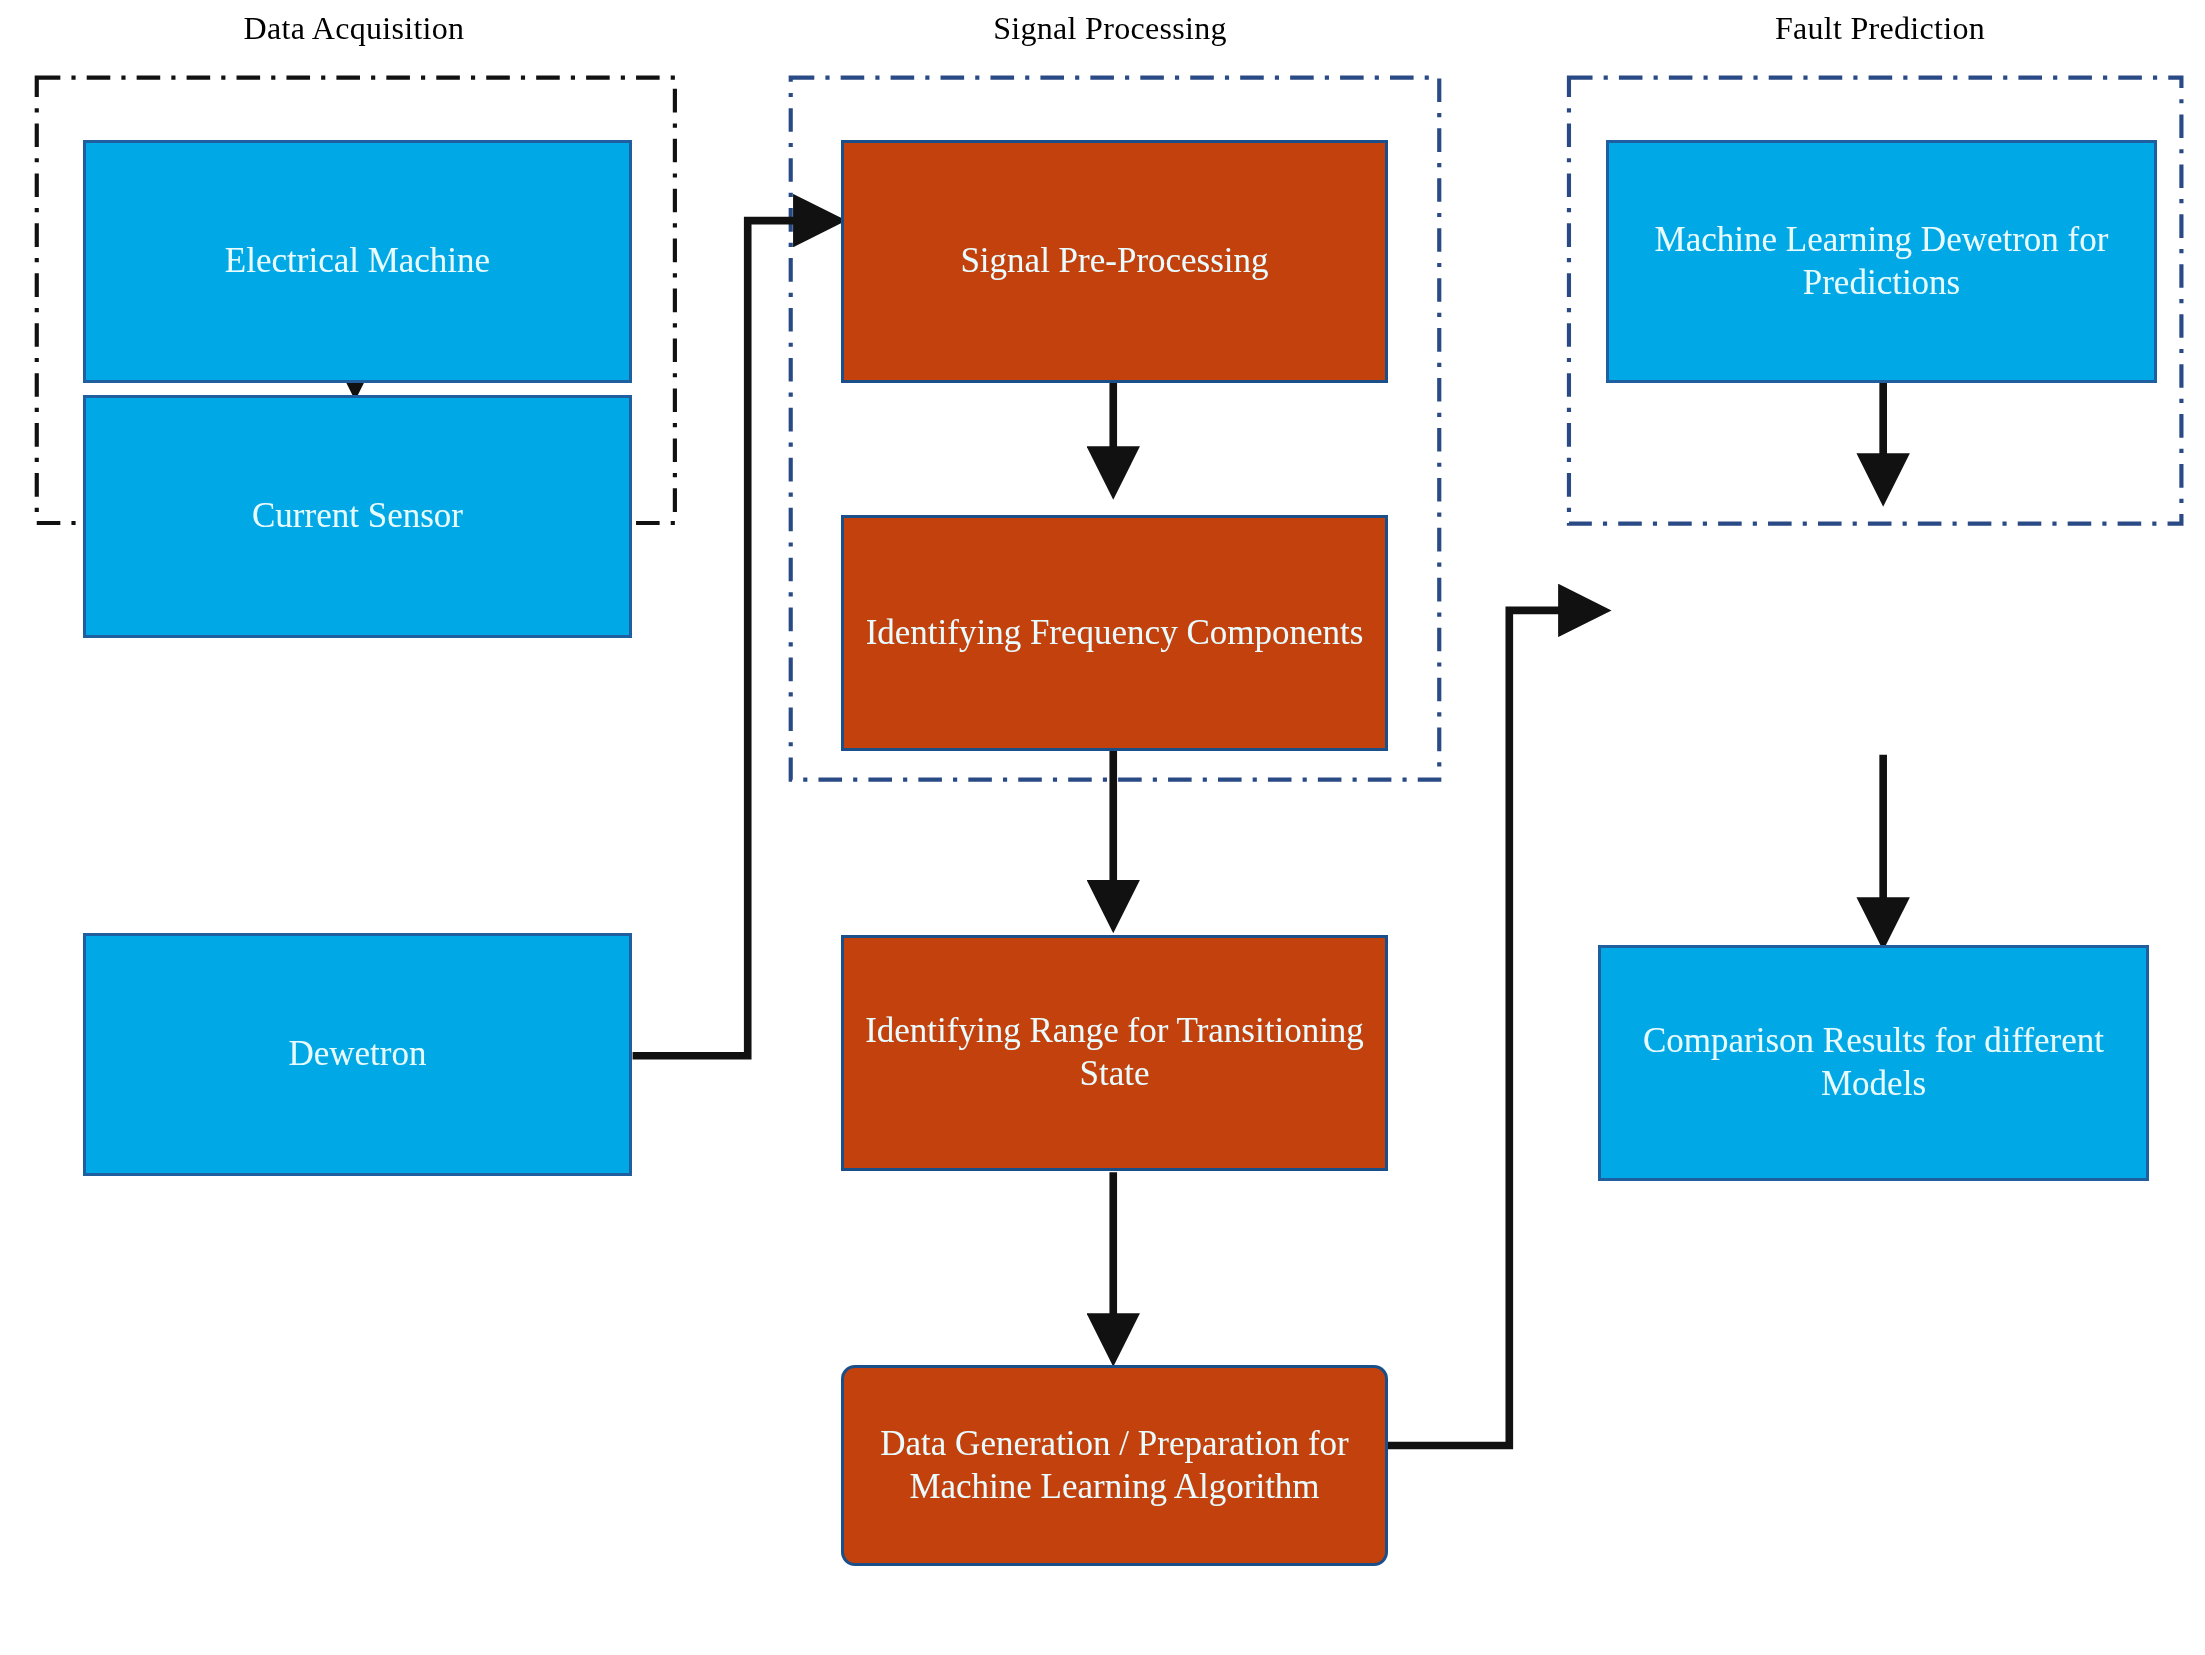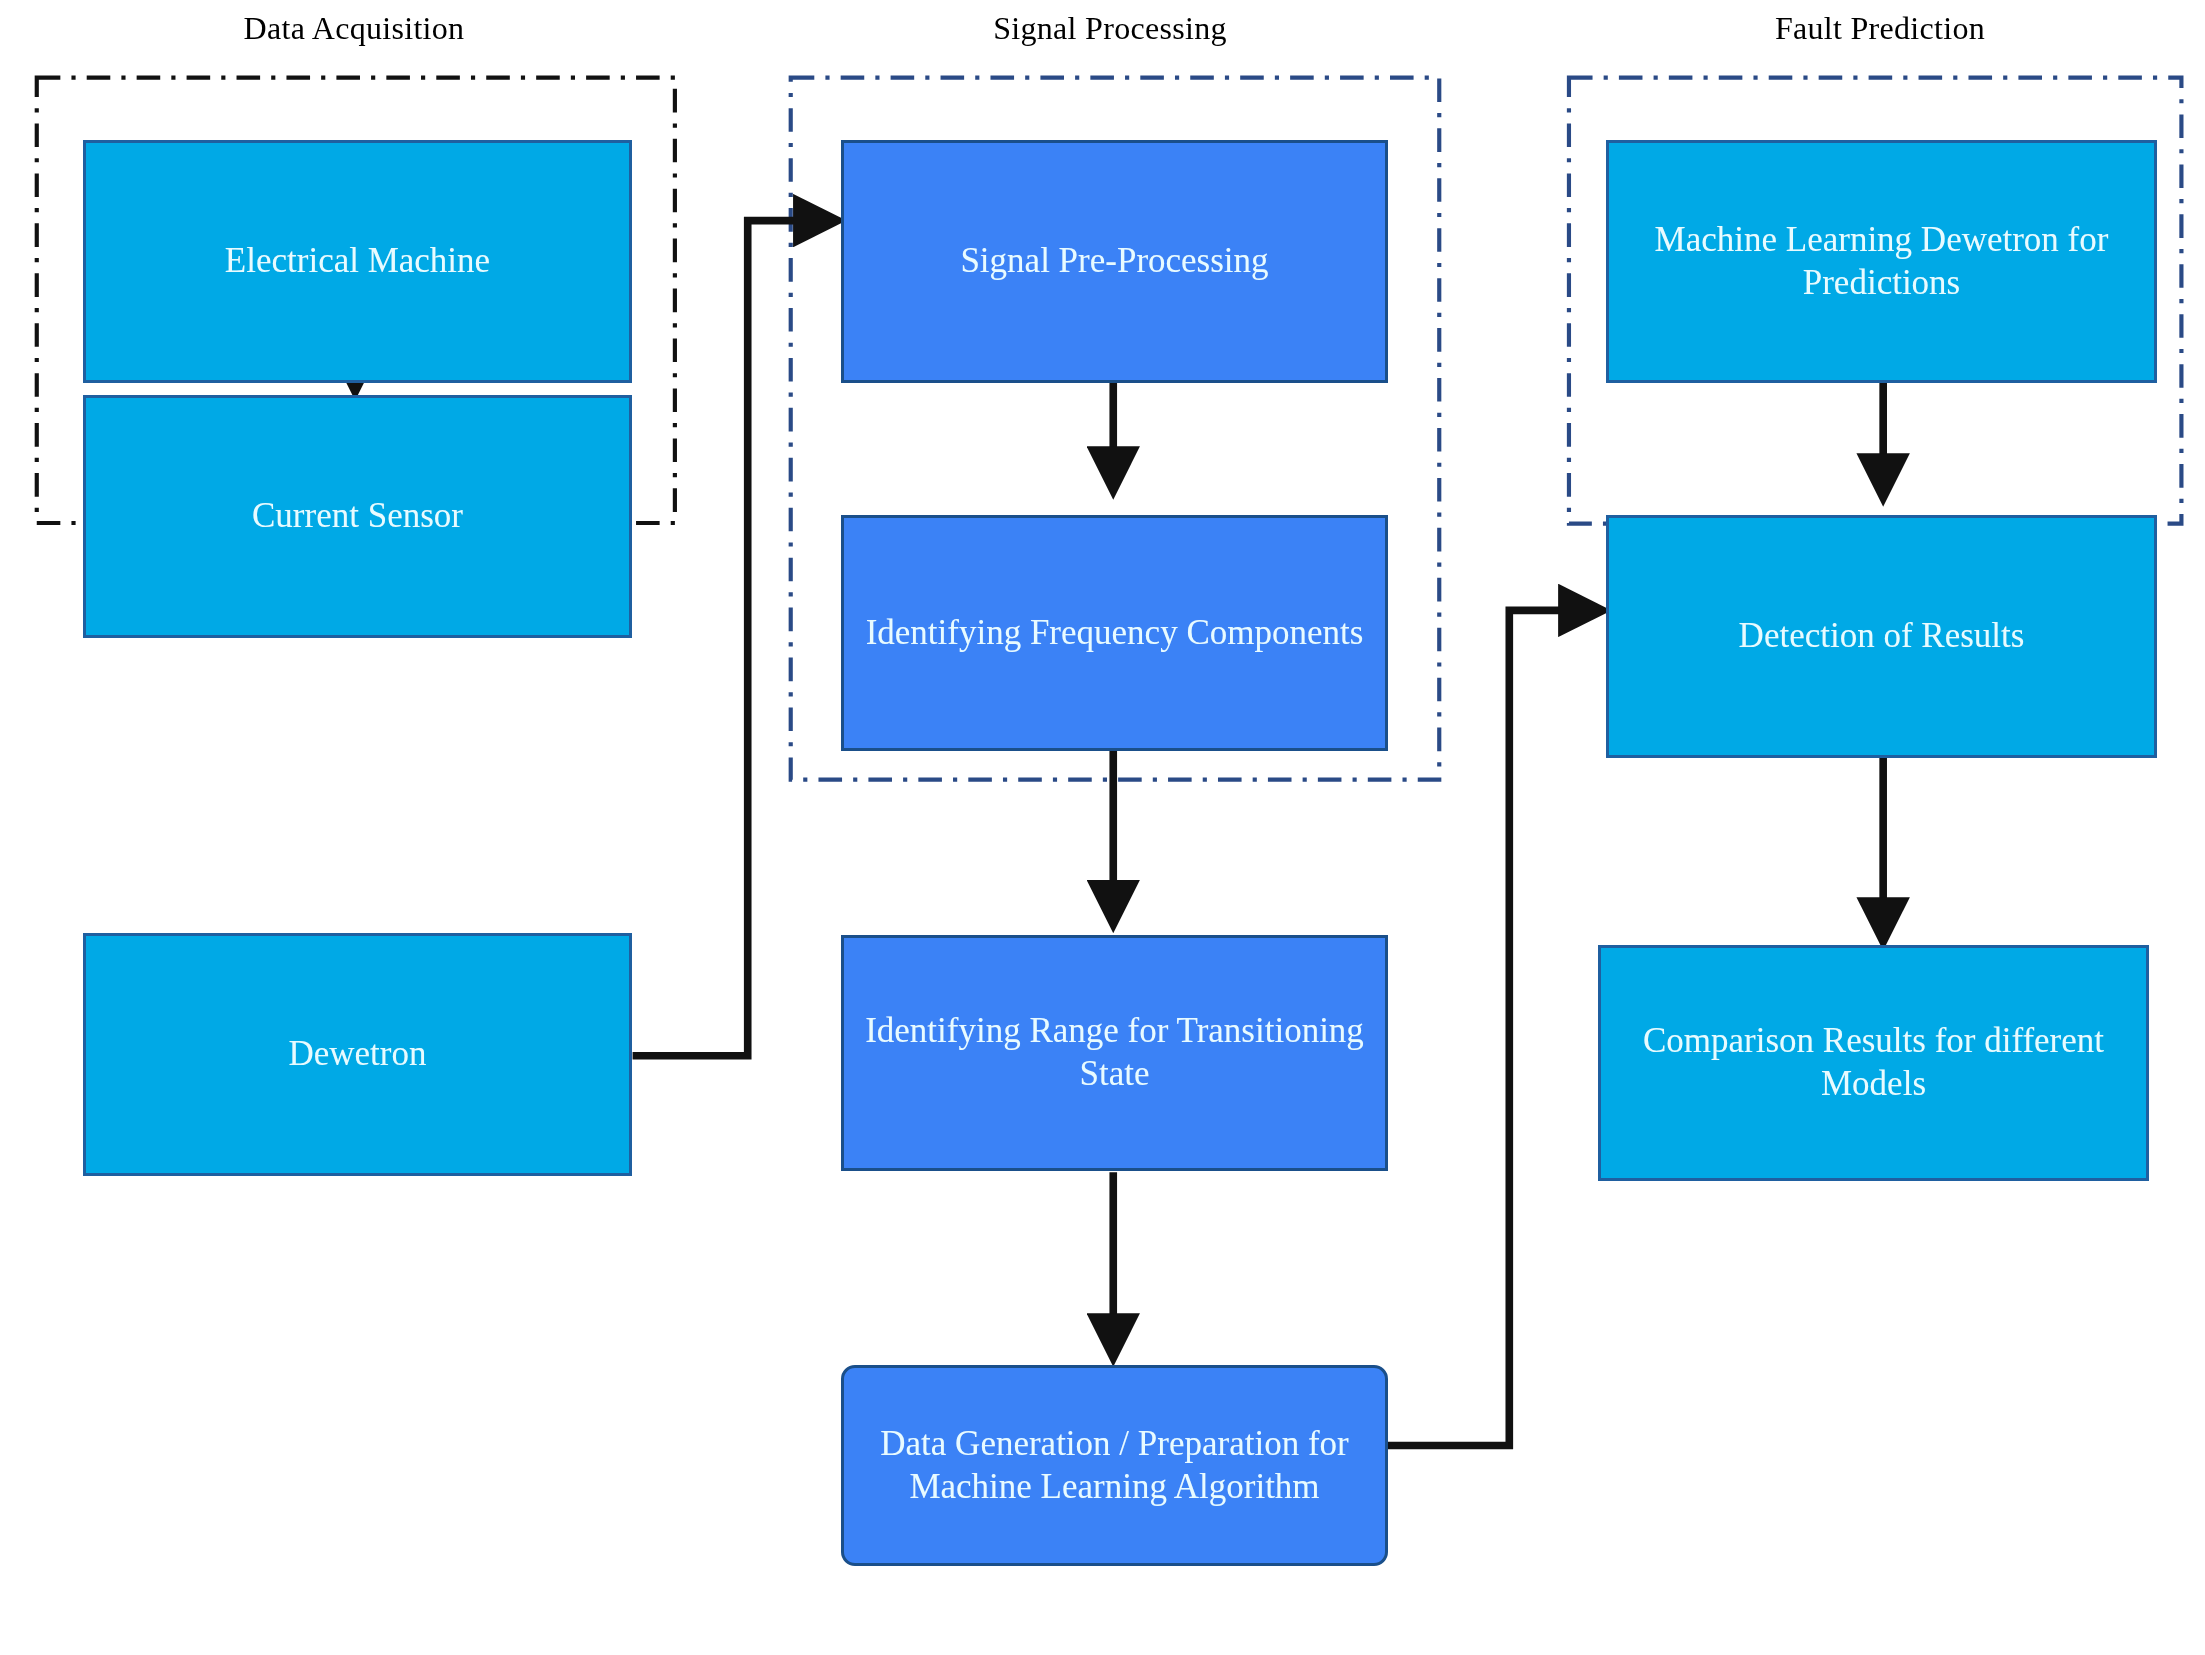--- a/index.html
+++ b/index.html
@@ -52,21 +52,21 @@
     line-height: 1.22;
     padding: 2.8px 12.5px;
     border: 3.5px solid #1f5fa0;
     text-shadow: 0 0 0.7px rgba(255,255,255,0.25);
   }
   .node.light {
     background: #00A9E6;
     border-color: #1f5fa0;
   }
   .node.dark {
-    background: #3b82f6;
+    background: #c2410c;
     border-color: #1a4f8a;
   }
   .node .label {
     display: block;
     width: 100%;
   }
 </style>
 </head>
 <body>
 
@@ -132,22 +132,19 @@
   </div>
 
   <div class="node dark" style="left:841px; top:1365px; width:547px; height:201px;border-radius:14px;">
     <span class="label">Data Generation / Preparation for Machine Learning Algorithm</span>
   </div>
 
   <div class="node light" style="left:1606px; top:140px; width:551px; height:243px;">
     <span class="label">Machine Learning Dewetron for Predictions</span>
   </div>
 
-  <div class="node light" style="left:1606px; top:515px; width:551px; height:243px;">
-    <span class="label">Detection of Results</span>
-  </div>
 
   <div class="node light" style="left:1598px; top:945px; width:551px; height:236px;">
     <span class="label">Comparison Results for different Models</span>
   </div>
 
 </div>
 
 
 </body></html>

